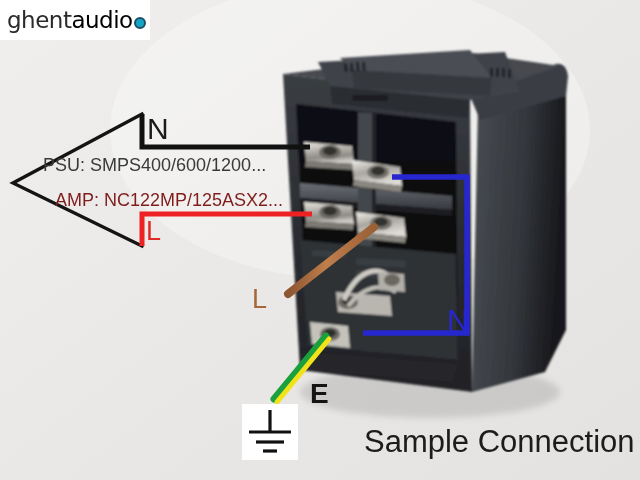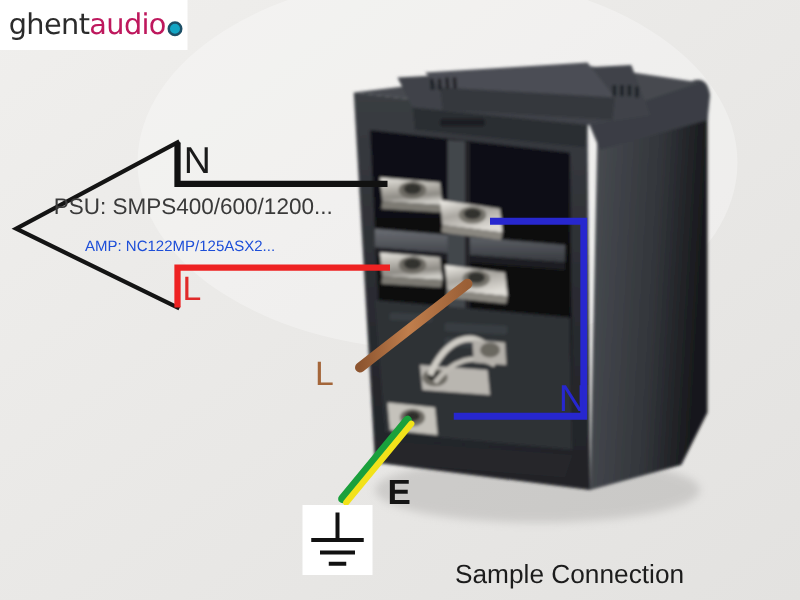--- a/index.html
+++ b/index.html
@@ -15,40 +15,40 @@
   #logo{
     position:absolute;left:0;top:0;width:150px;height:40px;
     background:#ffffff;
     display:flex;align-items:center;
   }
   #logo .lg{
     font-family:"DejaVu Sans", sans-serif;
     font-size:23px;letter-spacing:-0.5px;color:#2b2b2b;
     padding-left:7px;font-weight:400;
   }
-  #logo .lg .b{color:#be185d;text-align:center;}
+  #logo .lg .b{color:#000000;text-align:center;}
   #logo .dot{
     width:12px;height:12px;border-radius:50%;
     background:#13a5c4;border:2px solid #1d4f66;
     margin-left:1px;margin-top:6px;box-sizing:border-box;
   }
 
   
   svg#art{position:absolute;left:0;top:0;width:640px;height:480px;}
 
   
   .lbl{position:absolute;white-space:nowrap;}
   #psu-line{left:43px;top:155px;font-size:18px;color:#3a3a3a;}
-  #amp-line{left:68px;top:190px;font-size:12px;color:#1d4ed8;}
+  #amp-line{left:55px;top:190px;font-size:18px;color:#7f1d1d;}
   #lbl-N-black{left:147px;top:112px;font-size:30px;color:#1a1a1a;font-weight:400;}
   #lbl-L-red{left:146px;top:216px;font-size:27px;color:#e02a2a;font-weight:400;}
   #lbl-L-brown{left:252px;top:284px;font-size:27px;color:#a4663a;font-weight:400;}
   #lbl-N-blue{left:447px;top:303px;font-size:30px;color:#2727cf;font-weight:400;}
   #lbl-E{left:310px;top:378px;font-size:28px;color:#141414;font-weight:700;}
-  #caption{left:364px;top:448px;font-size:21px;color:#1c1c1c;
+  #caption{left:364px;top:424px;font-size:31px;color:#1c1c1c;
            font-family:"Liberation Sans",sans-serif;font-weight:400;letter-spacing:0px;}
 </style>
 </head>
 <body>
 
 <div id="stage">
 
   <svg id="art" viewBox="0 0 640 480">
     <defs>
       <linearGradient id="bgGrad" x1="0" y1="0" x2="1" y2="1">

